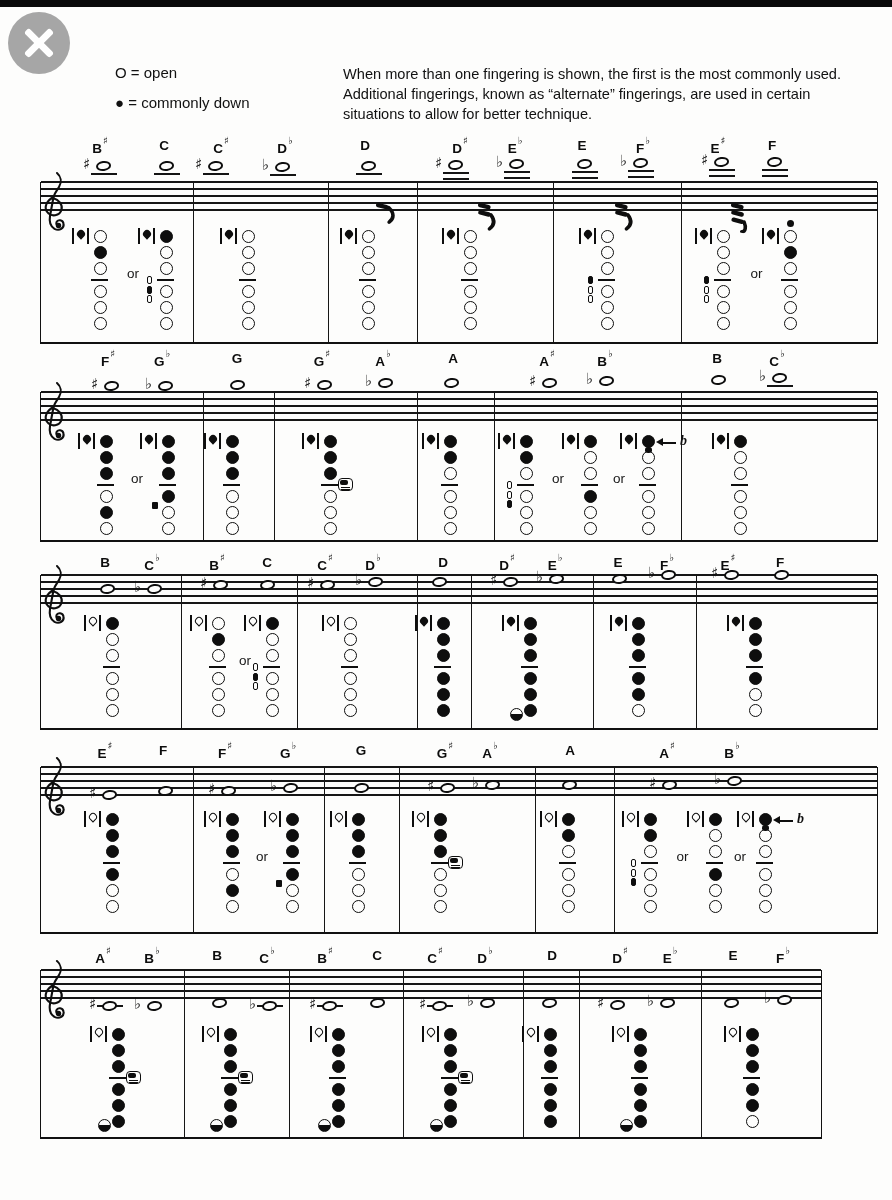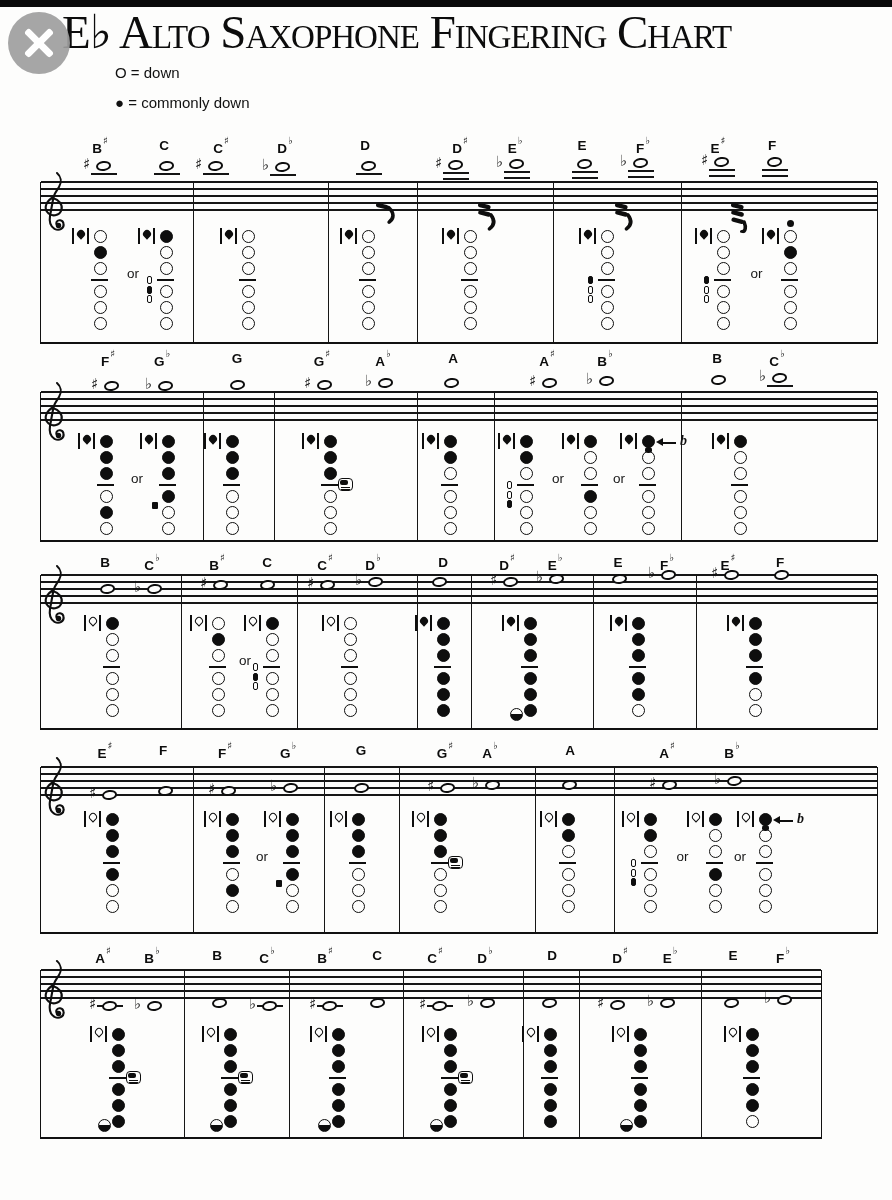--- a/index.html
+++ b/index.html
@@ -63,23 +63,23 @@
 </style>
 </head>
 <body>
 
 <div class="page">
   <div class="topbar"></div>
   <div class="closebtn" title="Close">
     <span class="bar a"></span>
     <span class="bar b"></span>
   </div>
-  <div class="title">E♭ Alto Saxophone Fingering Chart</div>
-  <div class="legend" style="top:64px;">O = down</div>
+  <div class="legend" style="top:64px;">O = open</div>
   <div class="legend" style="top:94px;">● = commonly down</div>
+  <div class="desc">When more than one fingering is shown, the first is the most commonly used.  Additional fingerings, known as “alternate” fingerings, are used in certain situations to allow for better technique.</div>
   <div class="chart" id="chart-area">
       <div class="frame" style="left: 40px; top: 182px; width: 836px; height: 160px;">
         <div class="staffline" style="top: -0.7px;"></div>
         <div class="staffline" style="top: 6.3px;"></div>
         <div class="staffline" style="top: 13.3px;"></div>
         <div class="staffline" style="top: 20.3px;"></div>
         <div class="staffline" style="top: 27.3px;"></div>
         <div class="divider" style="left: 152px;"></div>
         <div class="divider" style="left: 287px;"></div>
         <div class="divider" style="left: 376px;"></div>

